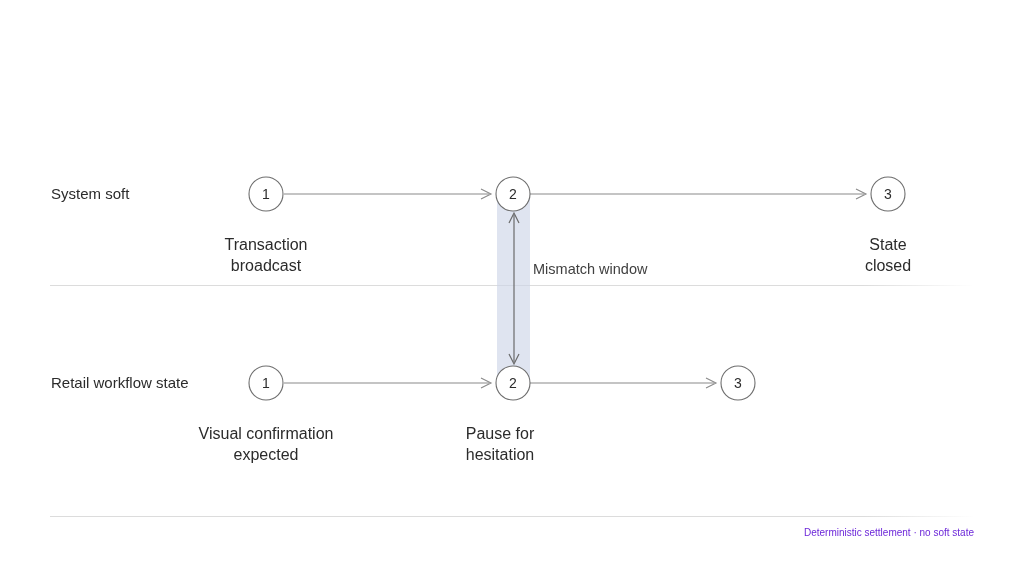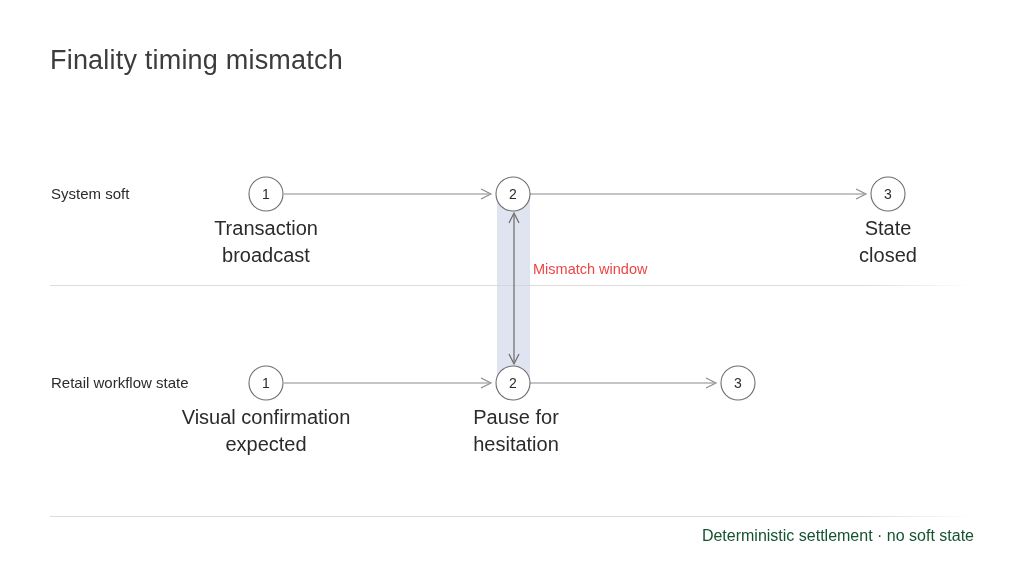--- a/index.html
+++ b/index.html
@@ -44,22 +44,22 @@
     height: 1px;
     background: linear-gradient(to right, #dcdcdc 0%, #dcdcdc 88%, rgba(220,220,220,0) 100%);
   }
   #divider-middle { top: 285px; }
   #divider-footer { top: 516px; }
 
   #footer-note {
     position: absolute;
     right: 50px;
     top: 527px;
-    font-size: 16px;
-    color: #14532d;
+    font-size: 10px;
+    color: #6d28d9;
     white-space: nowrap;
   }
 
   #mismatch-band {
     position: absolute;
     left: 497px;
     top: 194px;
     width: 33px;
     height: 190px;
     background: #ccd4e7;
@@ -103,51 +103,51 @@
     fill: none;
   }
   .arrowhead-dark {
     stroke: #6b6b6b;
     stroke-width: 1.2;
     fill: none;
   }
 
   .node-caption {
     position: absolute;
-    font-size: 20px;
+    font-size: 16px;
     color: #2b2b2b;
     text-align: center;
     line-height: 1.33;
     white-space: pre-line;
     transform: translateX(-50%);
+    margin-top: 19px;
   }
   .node-toplabel {
     position: absolute;
     font-size: 14.5px;
     color: #2b2b2b;
     text-align: center;
     line-height: 1.33;
     white-space: pre-line;
     transform: translateX(-50%);
   }
   #mismatch-label {
     position: absolute;
     left: 533px;
     top: 261px;
     font-size: 14.5px;
-    color: #ef4444;
+    color: #404040;
     white-space: nowrap;
   }
 </style>
 </head>
 <body>
 
 <div id="slide">
 
-  <div id="title">Finality timing mismatch</div>
 
   <div class="divider" id="divider-middle"></div>
   <div class="divider" id="divider-footer"></div>
 
   <div id="mismatch-band"></div>
 
   <svg id="diagram" viewBox="0 0 1024 572">
 
     <line class="conn-line" x1="284" y1="194" x2="489" y2="194"></line>
     <polyline class="arrowhead" points="481,189 491,194 481,199"></polyline>
@@ -189,18 +189,18 @@
 
   <div class="node-caption" style="left:266px; top:215px;">Transaction
 broadcast</div>
   <div class="node-caption" style="left:888px; top:215px;">State
 closed</div>
 
   <div id="mismatch-label">Mismatch window</div>
 
   <div class="node-caption" style="left:266px; top:404px;">Visual confirmation
 expected</div>
-  <div class="node-caption" style="left:516px; top:404px;text-align:center;">Pause for
+  <div class="node-caption" style="left:500px; top:404px;text-align:center;">Pause for
 hesitation</div>
 
   <div id="footer-note">Deterministic settlement · no soft state</div>
 
 </div>
 
 </body></html>

